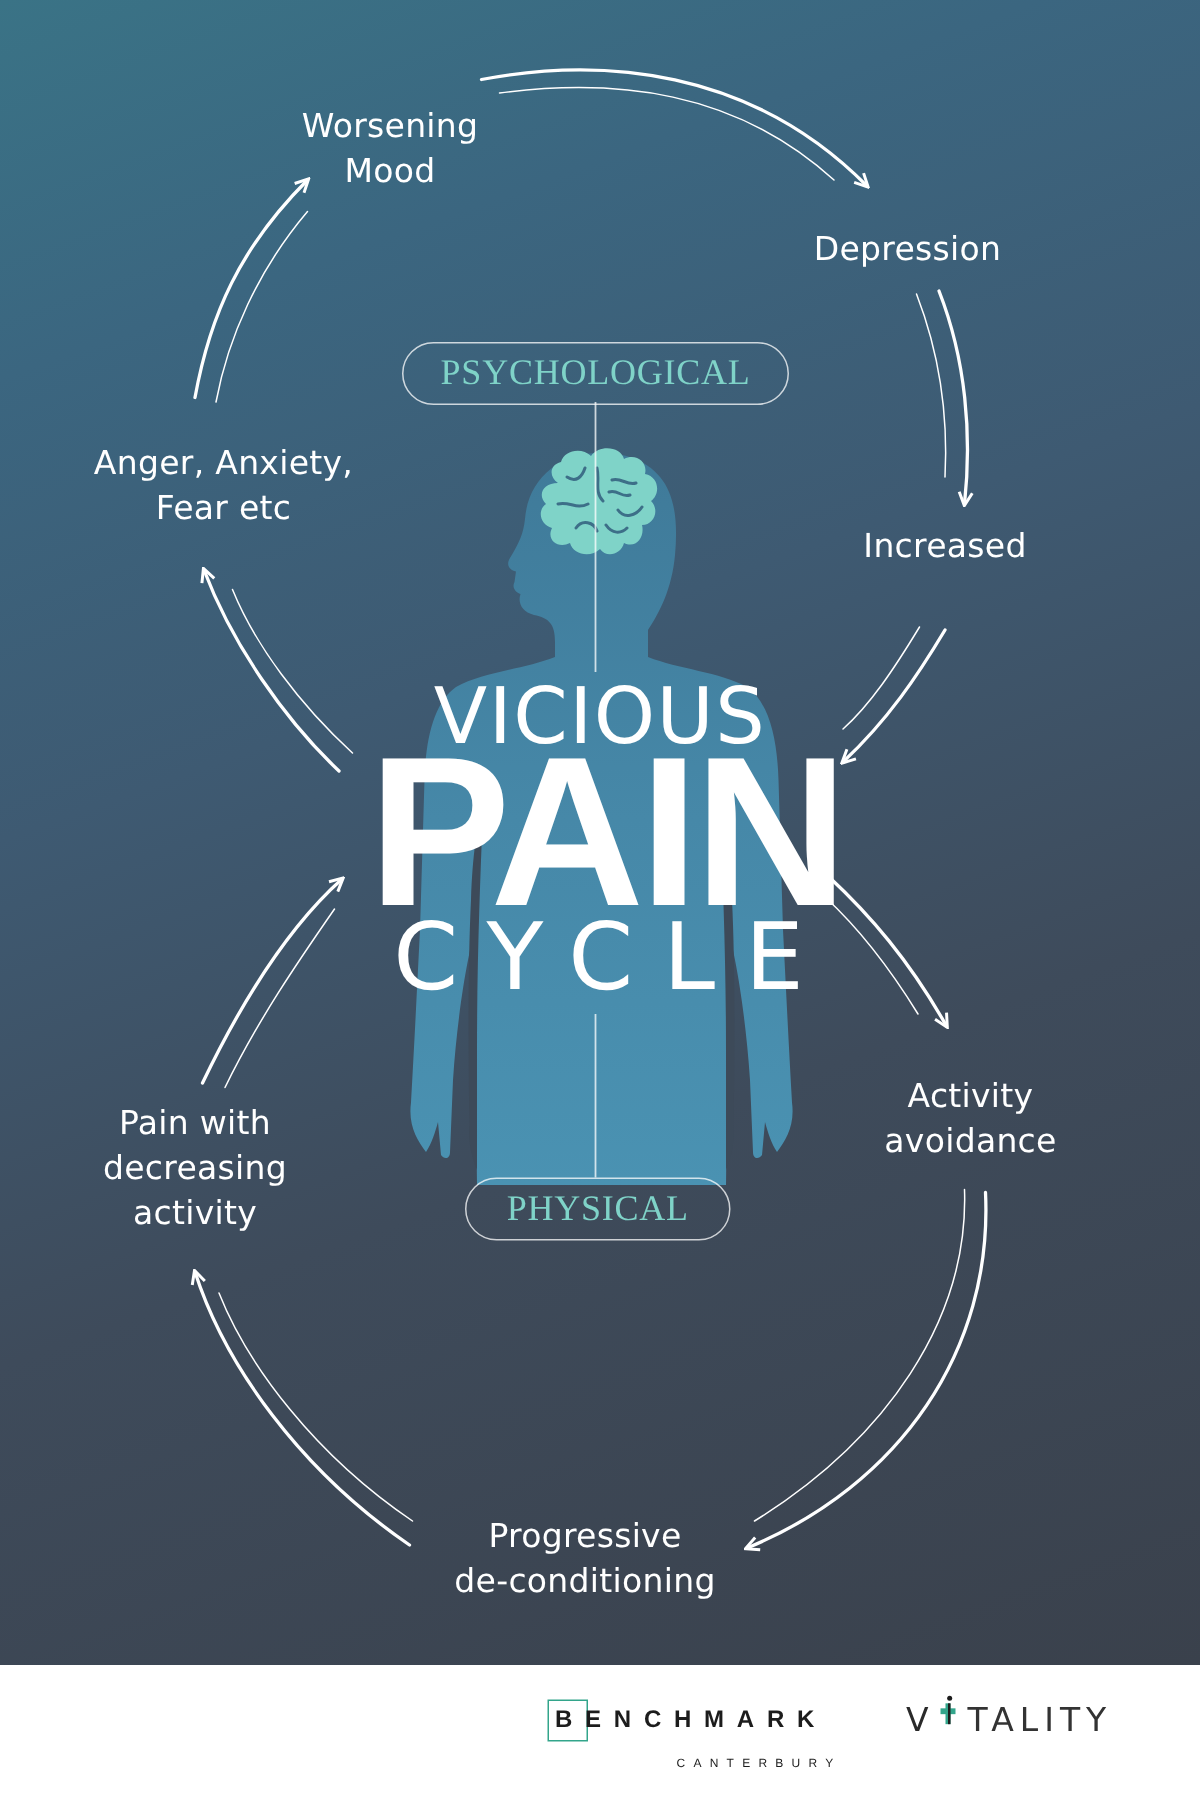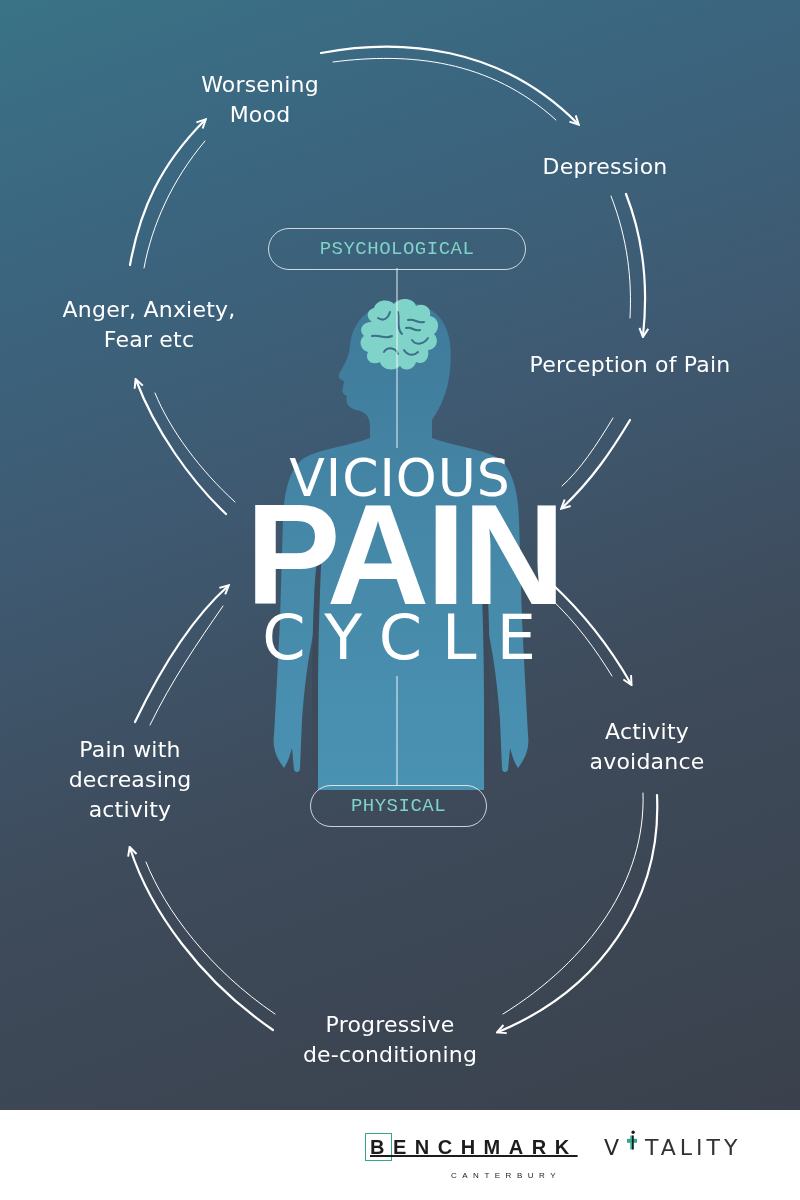--- a/index.html
+++ b/index.html
@@ -11,21 +11,21 @@
   }
   svg.art { position: absolute; left: 0; top: 0; }
   .label {
     position: absolute; color: #ffffff; font-size: 24px; line-height: 30px;
     text-align: center; font-weight: 300; letter-spacing: 0.2px; white-space: nowrap;
     font-family: "DejaVu Sans", sans-serif; font-weight: normal;
     font-size: 22px;
   }
   .pill {
     position: absolute; border: 1.2px solid rgba(255,255,255,0.75); border-radius: 22px;
-    color: #7fd3c8; font-family: Liberation Mono, monospace; font-size: 19px;
+    color: #7fd3c8; font-family: Liberation Serif, serif; font-size: 24px;
     display: flex; align-items: center; justify-content: center; letter-spacing: 0.5px;
   }
   .title-vicious {
     position: absolute; left: 240px; top: 448px; width: 320px; text-align: center;
     color: #fff; font-family: "DejaVu Sans", sans-serif; font-size: 52px; font-weight: normal;
     letter-spacing: 1px; line-height: 60px;
   }
   .title-pain {
     position: absolute; left: 204px; top: 490px; width: 400px; text-align: center;
     color: #fff; font-family: "Liberation Sans", sans-serif; font-weight: bold; font-size: 142px;
@@ -34,21 +34,21 @@
   .title-cycle {
     position: absolute; left: 240px; top: 610px; width: 320px; text-align: center;
     color: #fff; font-family: "DejaVu Sans", sans-serif; font-size: 62px; letter-spacing: 20px;
     line-height: 56px; padding-left: 18px; box-sizing: border-box;
   }
   .footer {
     position: absolute; left: 0; top: 1110px; width: 800px; height: 90px; background: #ffffff;
   }
   .bm-wrap { position: absolute; left: 365px; top: 1133px; }
   .bm-box { position: absolute; left: 0; top: 0; width: 27px; height: 28px; border: 1.5px solid #33a58b; box-sizing: border-box; }
-  .bm-text { position: absolute; left: 5px; top: 1px; font-family: "Liberation Sans", sans-serif; font-weight: bold; font-size: 20px; letter-spacing: 8.5px; color: #1c1c1c; line-height: 26px; white-space: nowrap; text-decoration: underline; }
+  .bm-text { position: absolute; left: 5px; top: 1px; font-family: "Liberation Sans", sans-serif; font-weight: bold; font-size: 16px; letter-spacing: 8.5px; color: #1c1c1c; line-height: 26px; white-space: nowrap; }
   .bm-sub { position: absolute; left: 86px; top: 38px; font-family: "Liberation Sans", sans-serif; font-size: 8px; letter-spacing: 5.5px; color: #1c1c1c; white-space: nowrap; }
   .vit { position: absolute; left: 604px; top: 1128px; font-family: "DejaVu Sans", sans-serif; font-size: 22px; color: #2a2a2a; letter-spacing: 4px; font-weight: normal; white-space: nowrap; line-height: 40px; }
   .vit .rest { color: #333; }
   .vit-plus { position: absolute; left: 617px; top: 1140px; width: 20px; height: 20px; }
 </style>
 </head>
 <body>
 
 <div class="canvas">
 
@@ -163,21 +163,21 @@
   <div class="label" style="left:160px; top:70px; width:200px;">
     <div>Worsening</div>
     <div>Mood</div>
   </div>
 
   <div class="label" style="left:505px; top:152px; width:200px;text-align:center;">
     <div>Depression</div>
   </div>
 
   <div class="label" style="left:500px; top:350px; width:260px;">
-    <div>Perception of Pain</div>
+    <div>Increased</div>
   </div>
 
   <div class="label" style="left:547px; top:717px; width:200px;">
     <div>Activity</div>
     <div>avoidance</div>
   </div>
 
   <div class="label" style="left:280px; top:1010px; width:220px;">
     <div>Progressive</div>
     <div>de-conditioning</div>

